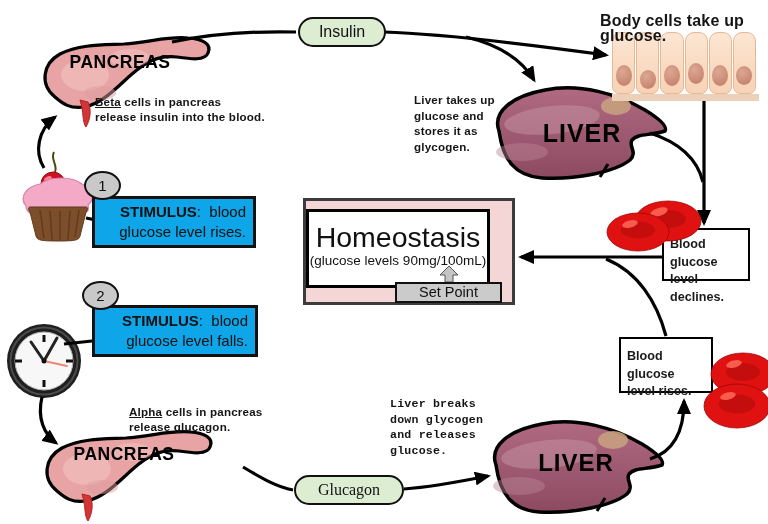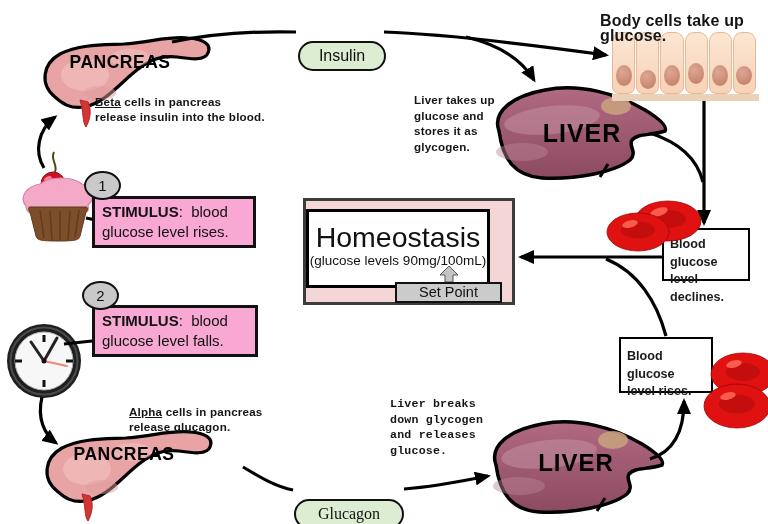--- a/index.html
+++ b/index.html
@@ -4,25 +4,25 @@
 <style>
   html,body{margin:0;padding:0;background:#fff;}
   #canvas{position:relative;width:768px;height:524px;background:#ffffff;overflow:hidden;
           font-family:"Liberation Sans", sans-serif;color:#111;}
   #diagram-svg{position:absolute;left:0;top:0;z-index:1;}
   .rbc-svg{position:absolute;z-index:5;}
   .orglabel{position:absolute;font-weight:bold;text-align:center;color:#000;z-index:2;letter-spacing:.5px;}
   .orglabel.pan{font-size:17.5px;width:112px;}
   .orglabel.liv{font-size:25px;letter-spacing:1px;width:96px;}
   .pill{position:absolute;background:#dcedd2;border:2.5px solid #111;border-radius:16px;
-        display:flex;align-items:center;justify-content:center;font-size:16px;z-index:2;margin-top:24px;}
+        display:flex;align-items:center;justify-content:center;font-size:16px;z-index:2;}
   .note{position:absolute;font-weight:bold;font-size:11.6px;line-height:14.5px;letter-spacing:.2px;z-index:2;color:#151515;}
   .note .lead{text-decoration:underline;}
-  .stimbox{position:absolute;background:#f9a8d4;border:3px solid #111;padding:3px 7px;
-           font-size:15px;line-height:20px;z-index:2;}
+  .stimbox{position:absolute;background:#0ea5e9;border:3px solid #111;padding:3px 7px;
+           font-size:15px;line-height:20px;z-index:2;text-align:right;}
   .stimbox .ws{white-space:pre-wrap;}
   .stimnum{position:absolute;background:#c9c9c9;border:2.5px solid #111;border-radius:50%;
            width:33px;height:25px;display:flex;align-items:center;justify-content:center;
            font-size:15px;z-index:3;}
   .bloodbox{position:absolute;background:#fff;border:2px solid #000;font-size:12.6px;
             line-height:17.5px;padding:6px;z-index:2;color:#1a1a1a;font-weight:bold;}
   #homeo-outer{position:absolute;left:303px;top:198px;width:206px;height:101px;
                background:#f5d6d6;border:3px solid #3c3c3c;z-index:2;}
   #homeo-inner{position:absolute;left:306px;top:209px;width:184px;height:79px;background:#fff;
                border:3px solid #000;z-index:2;display:flex;flex-direction:column;align-items:center;

